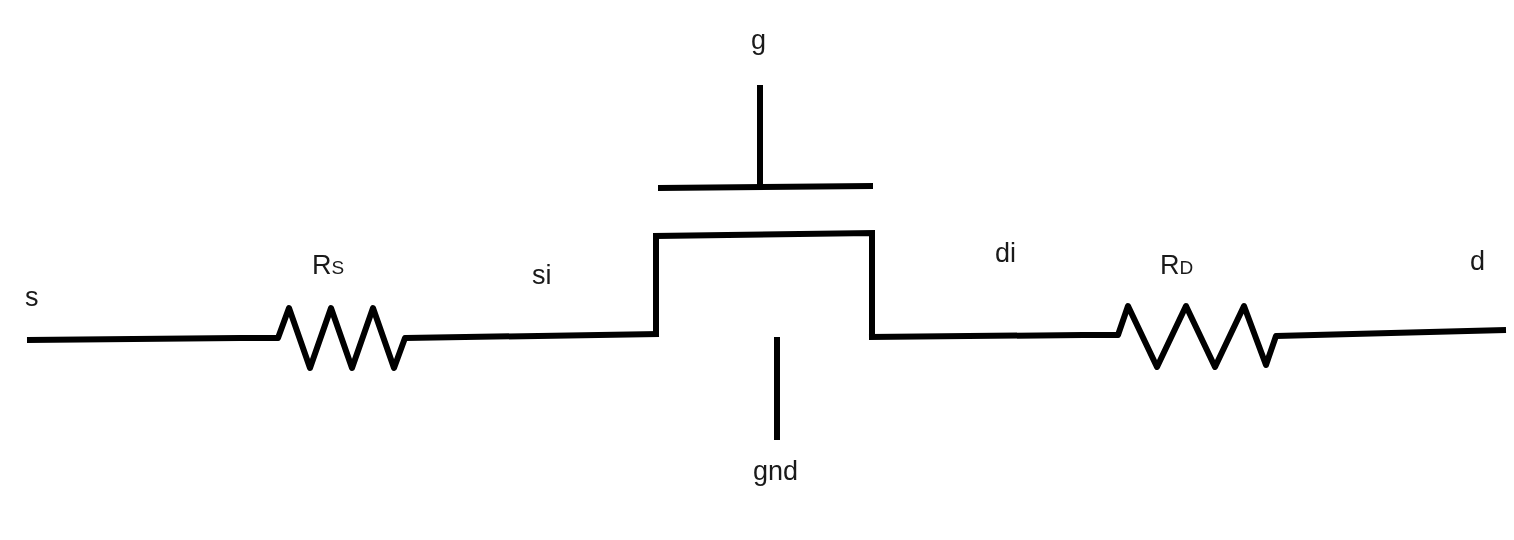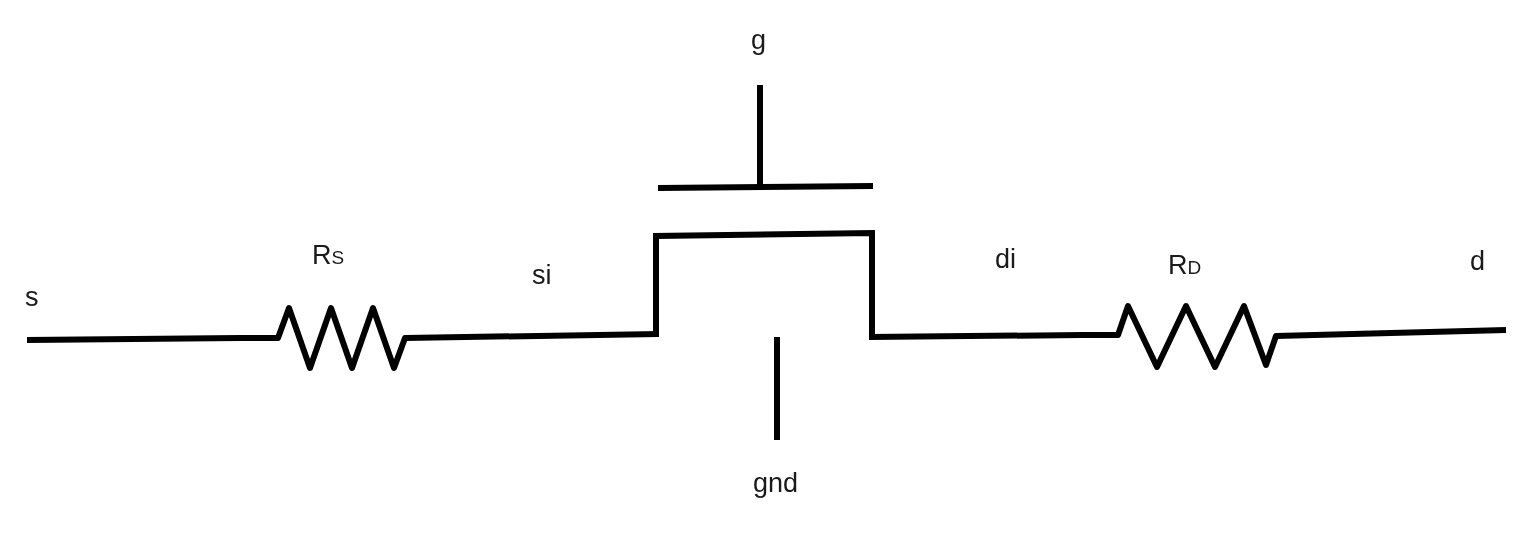--- a/index.html
+++ b/index.html
@@ -30,23 +30,23 @@
   <line class="wire" x1="777" y1="337" x2="777" y2="440"></line>
 
   <polyline class="wire" points="869,337 1083,335 1118,335"></polyline>
 
   <polyline class="res" points="1118,335 1128,306 1157,367 1186,306 1215,367 1244,306 1266,365 1276,336"></polyline>
 
   <polyline class="wire" points="1276,336 1506,330"></polyline>
 </svg>
 
 <div class="lbl" style="left:25px; top:284px;">s</div>
-<div class="lbl" style="left:312px; top:242px;">
+<div class="lbl" style="left:312px; top:252px;">
   <span>R</span><span class="sub">S</span>
 </div>
 <div class="lbl" style="left:532px; top:262px;">si</div>
 <div class="lbl" style="left:751px; top:27px;">g</div>
-<div class="lbl" style="left:753px; top:470px;text-align:right;">gnd</div>
-<div class="lbl" style="left:995px; top:246px;">di</div>
-<div class="lbl" style="left:1160px; top:252px;margin-left:8px;">
+<div class="lbl" style="left:753px; top:458px;text-align:right;">gnd</div>
+<div class="lbl" style="left:995px; top:240px;">di</div>
+<div class="lbl" style="left:1160px; top:252px;">
   <span>R</span><span class="sub">D</span>
 </div>
 <div class="lbl" style="left:1470px; top:248px;">d</div>
 
 </body></html>

